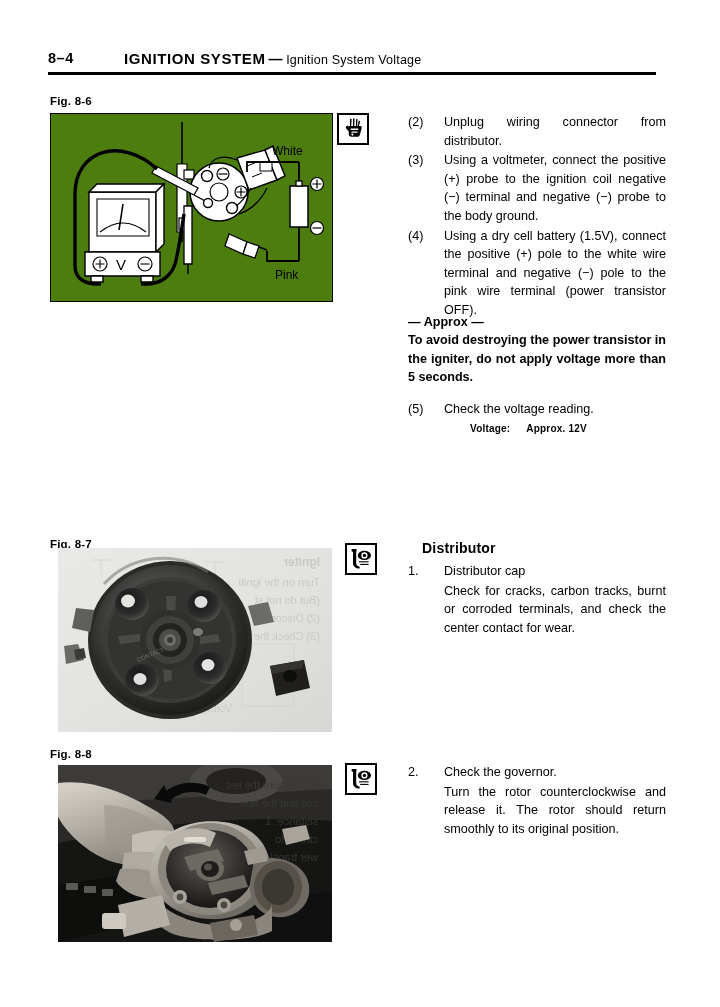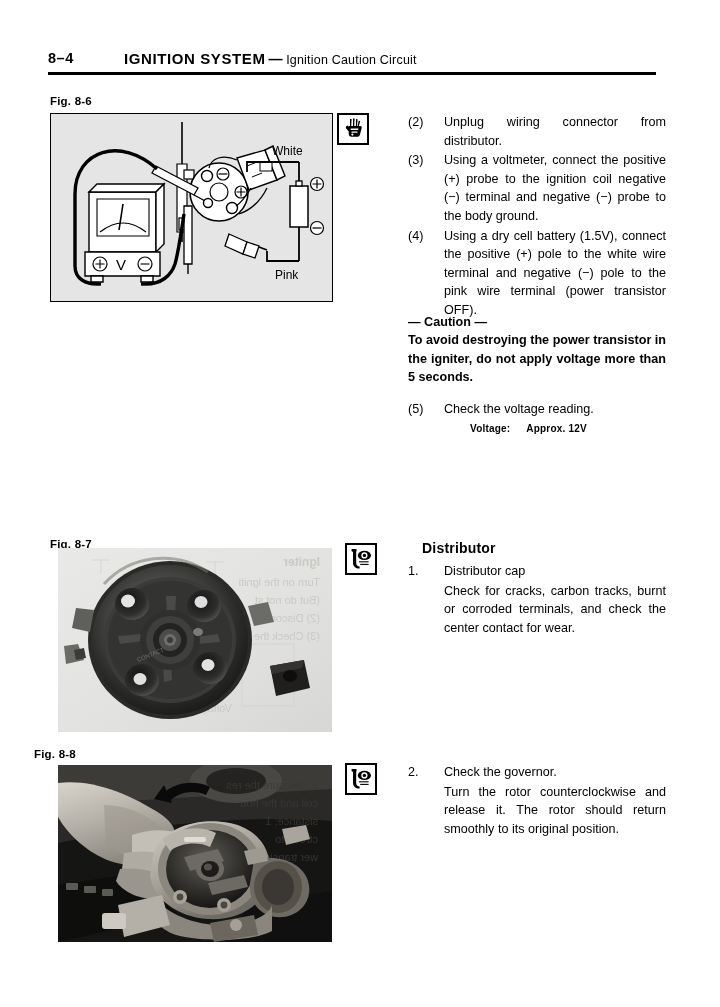--- a/index.html
+++ b/index.html
@@ -61,21 +61,21 @@
     font-weight: bold;
     letter-spacing: 0.2px;
   }
 
   
   .fig86-box {
     position: absolute;
     left: 50px; top: 113px;
     width: 281px; height: 187px;
     border: 1.4px solid #000;
-    background: #e5e5e5;
+    background: #4d7c0f;
     overflow: hidden;
   }
   .fig86-box svg { display: block; }
 
   
   .icon-box {
     position: absolute;
     width: 32px; height: 32px;
     border: 2.6px solid #000;
     background: #fff;
@@ -158,21 +158,21 @@
     letter-spacing: 0.2px;
     margin-left: 14px;
   }
 </style>
 </head>
 <body>
 
 <div class="page-header">
   <div class="page-number">8–4</div>
   <div class="header-title">
-    <span>IGNITION SYSTEM</span><span class="header-dash">—</span><span class="header-subtitle">Ignition Caution Circuit</span>
+    <span>IGNITION SYSTEM</span><span class="header-dash">—</span><span class="header-subtitle">Ignition System Voltage</span>
   </div>
   <div class="header-rule"></div>
 </div>
 
 <div class="fig-label" style="left:50px; top:95px;">Fig. 8-6</div>
 
 <div class="fig86-box">
   <svg width="279" height="185" viewBox="0 0 279 185" xmlns="http://www.w3.org/2000/svg">
     <g fill="none" stroke="#000" stroke-width="1.2">
 
@@ -300,21 +300,21 @@
     <div class="instr-num">(3)</div>
     <div class="instr-text">Using a voltmeter, connect the positive (+) probe to the ignition coil negative (−) terminal and negative (−) probe to the body ground.</div>
   </div>
   <div class="instr-row">
     <div class="instr-num">(4)</div>
     <div class="instr-text">Using a dry cell battery (1.5V), connect the positive (+) pole to the white wire terminal and negative (−) pole to the pink wire terminal (power transistor OFF).</div>
   </div>
 </div>
 
 <div class="caution-block">
-  <div class="caution-head">— Caution —</div>
+  <div class="caution-head">— Approx —</div>
   <div class="caution-body">To avoid destroying the power transistor in the igniter, do not apply voltage more than 5 seconds.</div>
 </div>
 
 <div class="step5">
   <div class="instr-row">
     <div class="instr-num">(5)</div>
     <div class="instr-text nojustify">Check the voltage reading.</div>
   </div>
   <div class="spec-line">
     <span>Voltage:</span><span class="spec-gap"></span><span>Approx. 12V</span>
@@ -435,21 +435,21 @@
   <div class="instr-row">
     <div class="instr-num">1.</div>
     <div class="instr-text nojustify">Distributor cap</div>
   </div>
   <div class="instr-row">
     <div class="instr-num"></div>
     <div class="instr-text">Check for cracks, carbon tracks, burnt or corroded terminals, and check the center contact for wear.</div>
   </div>
 </div>
 
-<div class="fig-label" style="left:34px; top:748px;">Fig. 8-8</div>
+<div class="fig-label" style="left:50px; top:748px;">Fig. 8-8</div>
 
 <div class="photo" style="left:58px; top:765px; width:274px; height:177px;">
   <svg width="274" height="177" viewBox="0 0 274 177" xmlns="http://www.w3.org/2000/svg">
     <defs>
       <linearGradient id="handGrad" x1="0" y1="0" x2="0.4" y2="1">
         <stop offset="0%" stop-color="#d8d4cc"></stop>
         <stop offset="50%" stop-color="#b6b1a8"></stop>
         <stop offset="100%" stop-color="#8d8880"></stop>
       </linearGradient>
       <linearGradient id="distGrad" x1="0" y1="0" x2="0.5" y2="1">

